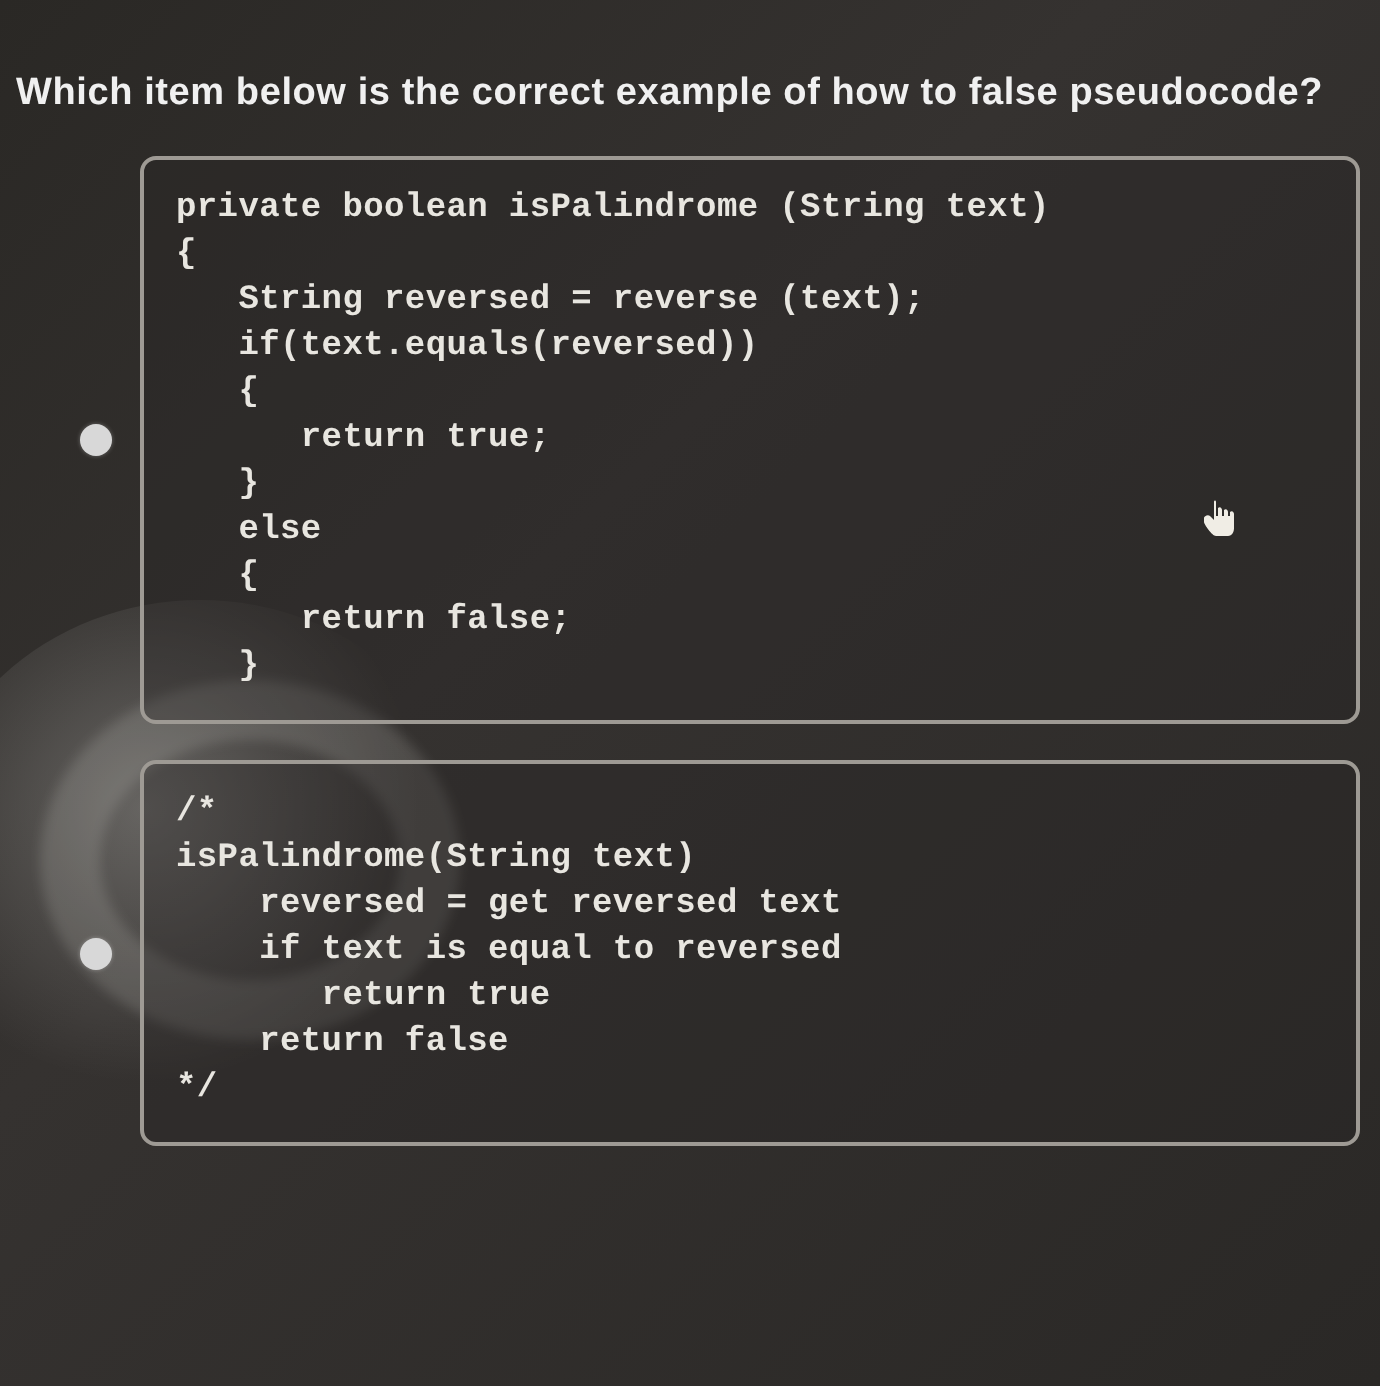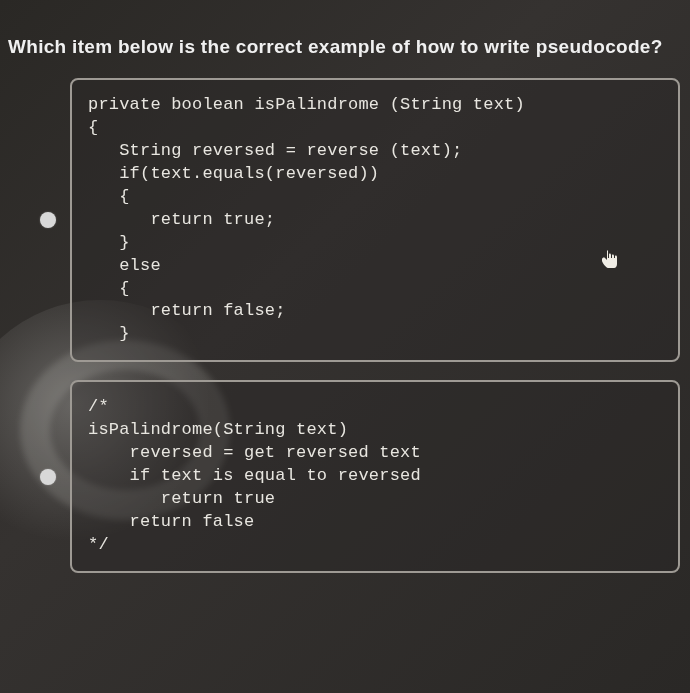--- a/index.html
+++ b/index.html
@@ -49,21 +49,21 @@
       padding: 14px 16px 14px 16px;
       background: rgba(40, 38, 36, 0.35);
       min-height: 100px;
     }
     .code-box pre {
       font-family: "Courier New", Courier, monospace;
       font-size: 17px;
       line-height: 1.35;
       color: #e8e6e0;
       white-space: pre;
-      font-weight: 400;
+      font-weight: 700;
       letter-spacing: 0.2px;
     }
     .cursor-icon {
       position: absolute;
       right: 60px;
       top: 170px;
       color: #f5f5f0;
       font-size: 20px;
       pointer-events: none;
     }
@@ -88,21 +88,21 @@
       pointer-events: none;
       filter: blur(3px);
     }
   </style>
 </head>
 <body>
 
 <div class="glare"></div>
 <div class="glare-ring"></div>
 
-<div class="question">Which item below is the correct example of how to write pseudocode?</div>
+<div class="question">Which item below is the correct example of how to false pseudocode?</div>
 
 <div class="options">
 
   <div class="option">
     <div class="radio"></div>
     <div class="code-box">
       <pre>private boolean isPalindrome (String text)
 {
    String reversed = reverse (text);
    if(text.equals(reversed))

